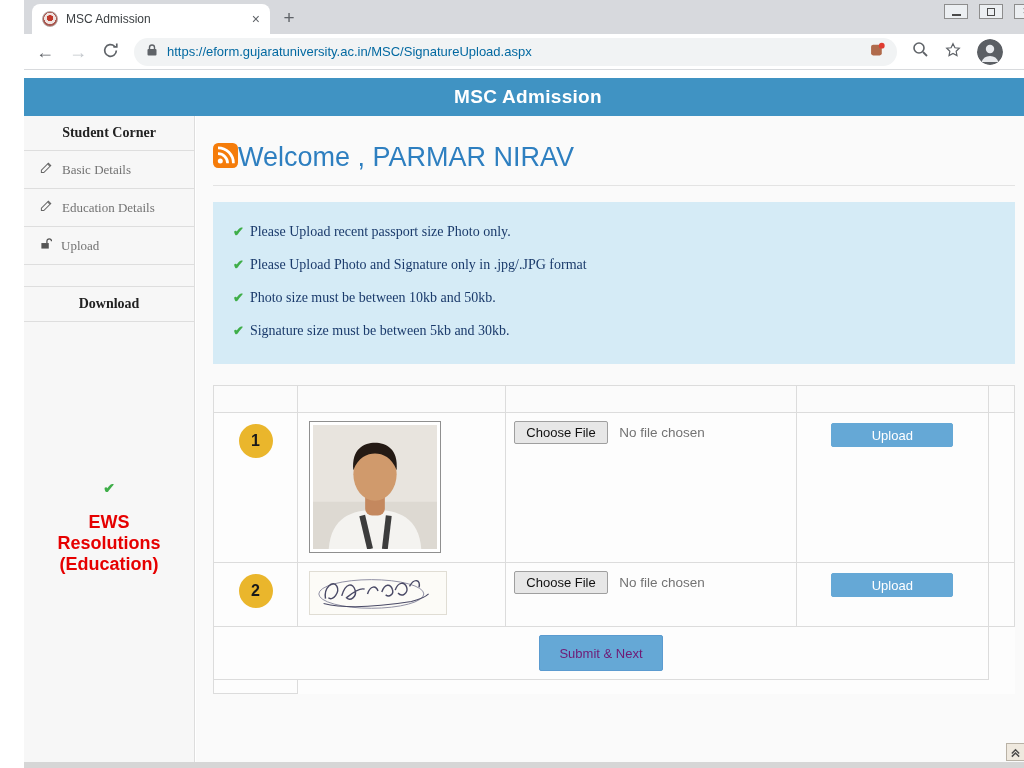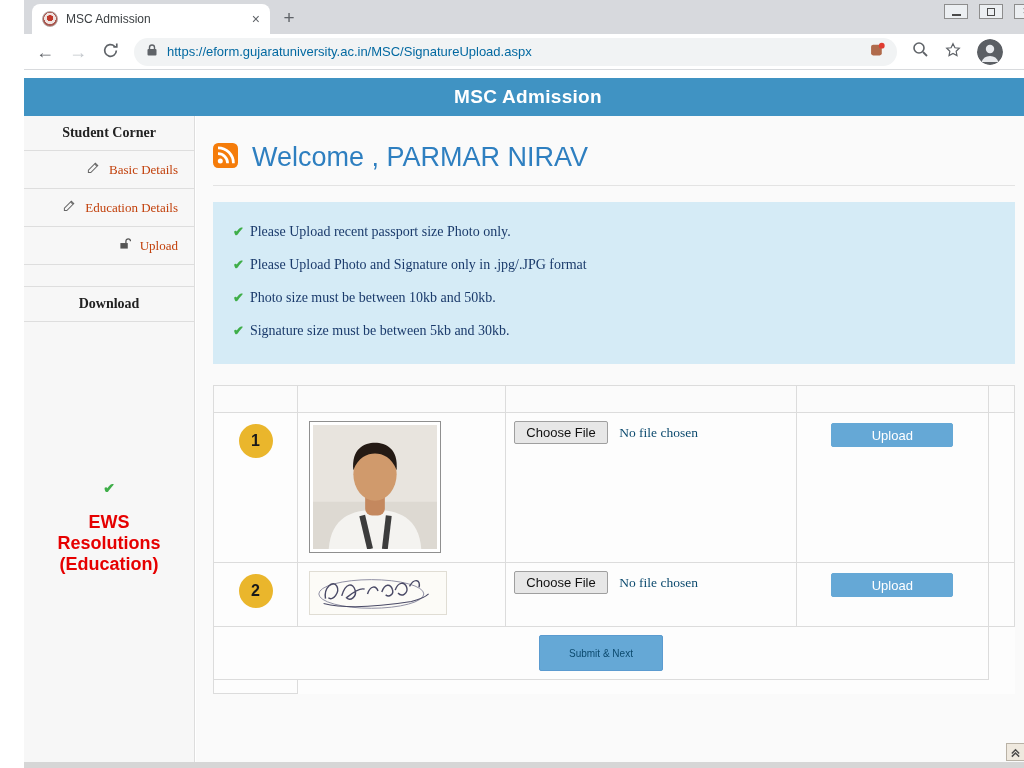--- a/index.html
+++ b/index.html
@@ -27,49 +27,49 @@
   .omnibox{flex:1;height:28px;background:#f1f3f4;border-radius:14px;display:flex;align-items:center;padding:0 12px;gap:9px;}
   .url{font-size:13px;color:#0369a1;flex:1;white-space:nowrap;overflow:hidden;}
   .avatar{width:26px;height:26px;border-radius:50%;overflow:hidden;flex:0 0 26px;}
 
   
   .page{position:absolute;top:71px;left:0;right:0;bottom:0;background:#fff;}
   .appheader{position:absolute;top:7px;left:0;width:1008px;height:38px;background:#4093c3;color:#fff;display:flex;align-items:center;justify-content:center;font-size:19px;font-weight:bold;letter-spacing:.3px;}
 
   .sidebar{position:absolute;top:45px;left:0;width:171px;bottom:0;background:#f7f7f7;border-right:1px solid #ddd;}
   .side-h{padding:9px 0;text-align:center;font-weight:bold;font-size:14px;color:#222;border-bottom:1px solid #dedede;font-family:"Liberation Serif",serif;}
-  .side-item{display:flex;align-items:center;gap:9px;padding:10px 16px;border-bottom:1px solid #dedede;font-size:13px;color:#c2410c;font-family:"Liberation Serif",serif;cursor:pointer;justify-content:flex-end;}
+  .side-item{display:flex;align-items:center;gap:9px;padding:10px 16px;border-bottom:1px solid #dedede;font-size:13px;color:#737373;font-family:"Liberation Serif",serif;cursor:pointer;}
   .side-gap{height:22px;border-bottom:1px solid #dedede;}
   .ews{margin-top:158px;text-align:center;}
   .ews-check{color:#3fae49;font-size:14px;font-weight:bold;}
   .ews-text{color:#e60000;font-weight:bold;font-size:18px;line-height:21px;margin-top:16px;}
 
   .content{position:absolute;top:45px;left:172px;right:16px;bottom:0;background:#fafafa;}
   .container{padding:26px 17px 0 17px;}
-  .welcome{display:flex;align-items:center;gap:14px;padding-bottom:12px;border-bottom:1px solid #e3e3e3;}
+  .welcome{display:flex;align-items:center;gap:0;padding-bottom:12px;border-bottom:1px solid #e3e3e3;}
   .welcome-text{font-size:27px;color:#2e7fc0;}
   .infobox{margin-top:16px;background:#d5ebf6;padding:22px 20px 8px 20px;}
   .info-line{display:flex;align-items:baseline;gap:6px;font-family:"Liberation Serif",serif;font-size:14px;color:#1a3a6b;margin-bottom:17px;}
   .info-check{color:#3fae49;font-size:13px;font-weight:bold;font-family:"Liberation Sans",sans-serif;}
 
   table.upload{border-collapse:collapse;width:100%;margin-top:21px;background:#fdfdfd;table-layout:fixed;}
   .upload td{border:1px solid #dcdcdc;vertical-align:top;padding:8px;}
   .upload td.noborder{border:none;background:transparent;}
   .hdr-row td{height:27px;padding:0;background:#fbfbfb;}
   .badge{width:34px;height:34px;border-radius:50%;background:#eab62c;color:#1a1a1a;font-weight:bold;font-size:16px;display:flex;align-items:center;justify-content:center;margin:3px auto;}
   .photo{width:132px;height:132px;border:1px solid #8f8f8f;background:#fff;padding:3px;margin-left:3px;}
   .photo svg{width:100%;height:100%;display:block;}
   .sig{width:138px;height:44px;background:#fcfbf7;border:1px solid #e0ddd4;margin-left:3px;}
   .sig svg{width:100%;height:100%;display:block;}
   .filecell{white-space:nowrap;}
   .choosefile{font-size:13px;padding:3px 11px;background:#e7e7e7;border:1px solid #9f9f9f;border-radius:2px;color:#111;cursor:pointer;font-family:"Liberation Sans",sans-serif;}
-  .nofile{font-size:13.5px;color:#0c4a6e;font-family:Liberation Serif, serif;margin-left:7px;}
+  .nofile{font-size:13.5px;color:#737373;font-family:Liberation Sans, sans-serif;margin-left:7px;}
   .btn-upload{width:122px;height:24px;background:#65a8d6;color:#fff;border:1px solid #65a8d6;font-size:13px;border-radius:2px;display:block;margin:2px auto;cursor:pointer;font-family:"Liberation Sans",sans-serif;}
   .submit-cell{text-align:center;padding:12px 0;}
-  .btn-submit{width:124px;height:36px;background:#65a8d6;color:#0c4a6e;border:1px solid #5b9bd0;font-size:10px;border-radius:2px;cursor:pointer;font-family:"Liberation Sans",sans-serif;}
+  .btn-submit{width:124px;height:36px;background:#65a8d6;color:#701a75;border:1px solid #5b9bd0;font-size:13px;border-radius:2px;cursor:pointer;font-family:"Liberation Sans",sans-serif;}
   .foot-row td{height:14px;padding:0;}
 
   .pagescroll{position:absolute;top:0;right:0;width:16px;bottom:0;background:#f2f2f2;border-left:1px solid #e3e3e3;}
   .pagescroll .thumb{position:absolute;top:80px;left:2px;width:11px;height:140px;background:#c6c6c6;border-radius:6px;}
   .bottomstrip{position:absolute;bottom:0;left:0;right:16px;height:6px;background:#d6d6d6;}
   .totop{position:absolute;right:23px;bottom:7px;width:19px;height:18px;background:#efe9df;border:1px solid #b9b2a6;display:flex;align-items:center;justify-content:center;cursor:pointer;}
 </style>
 </head>
 <body>
 

